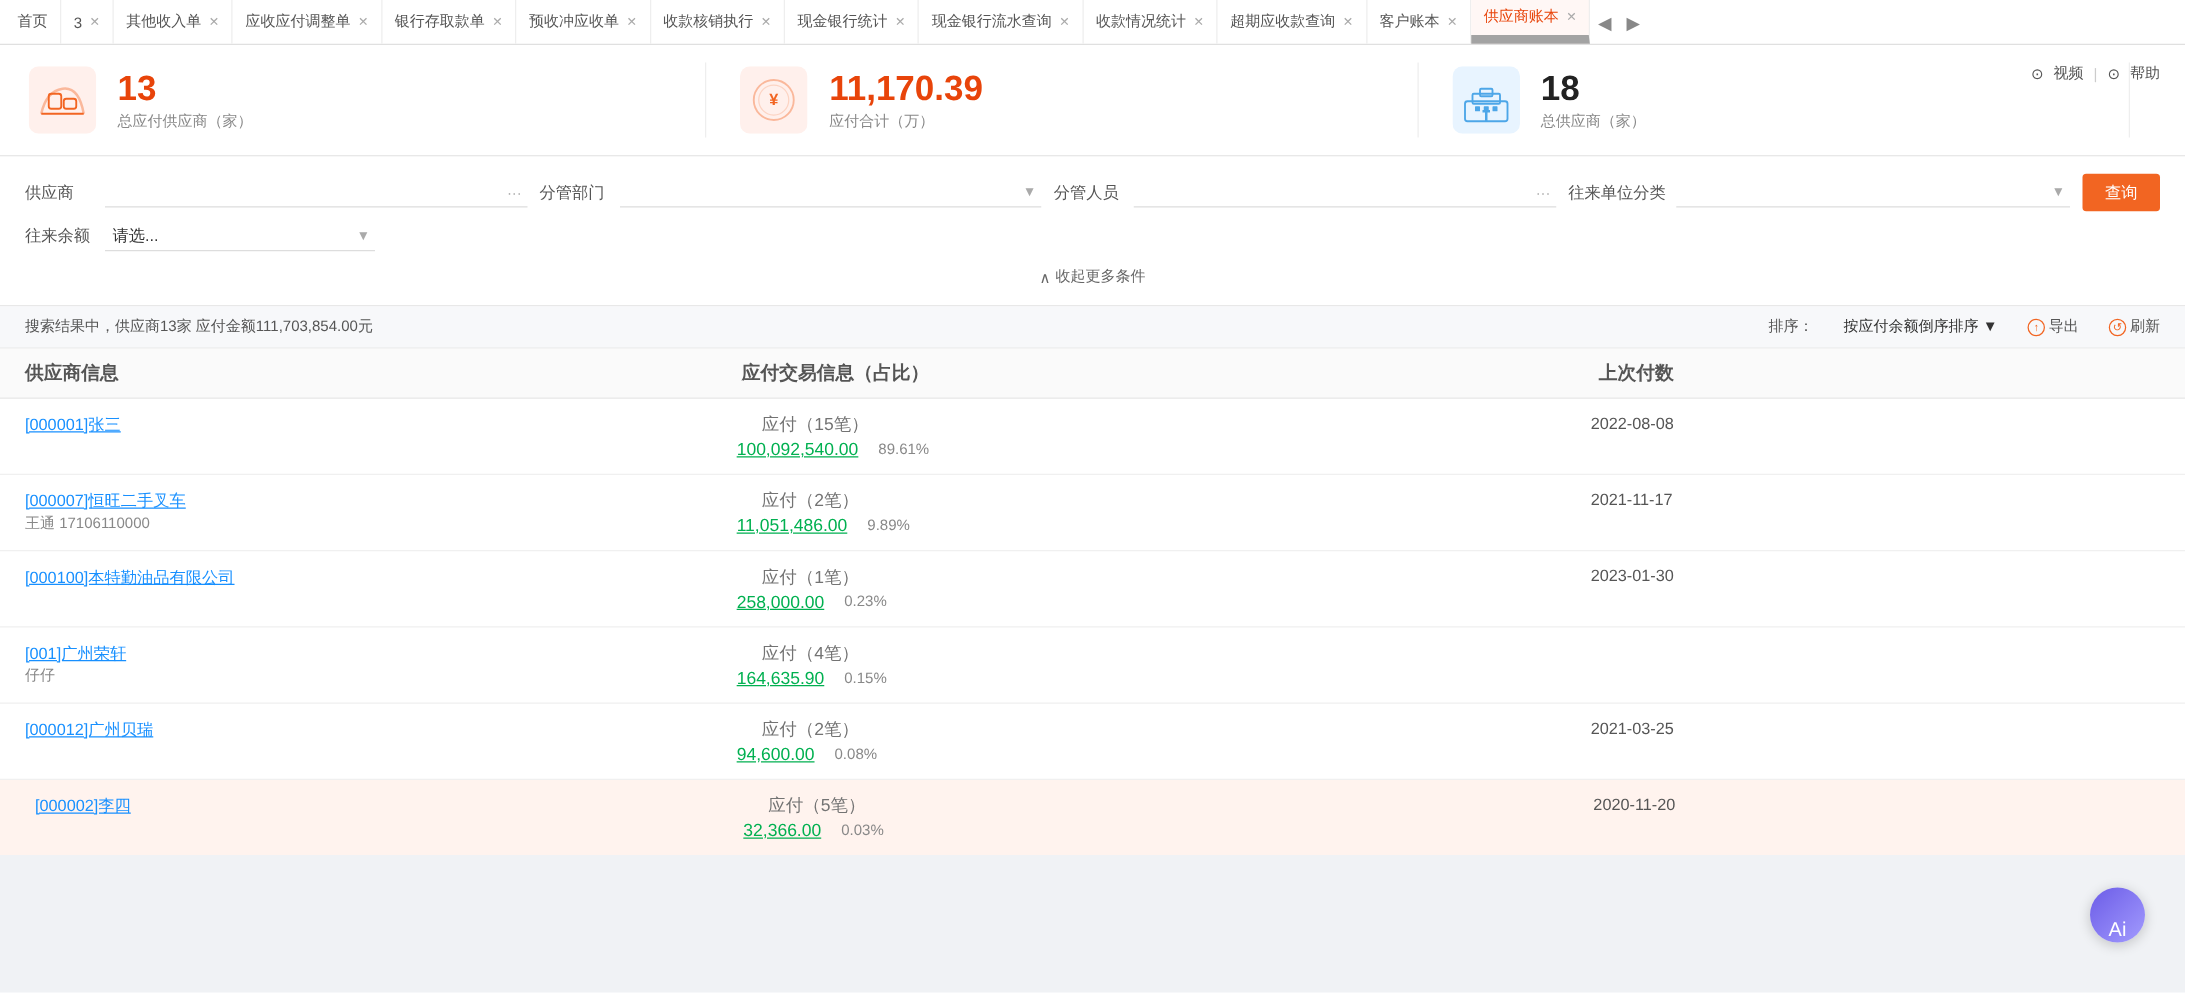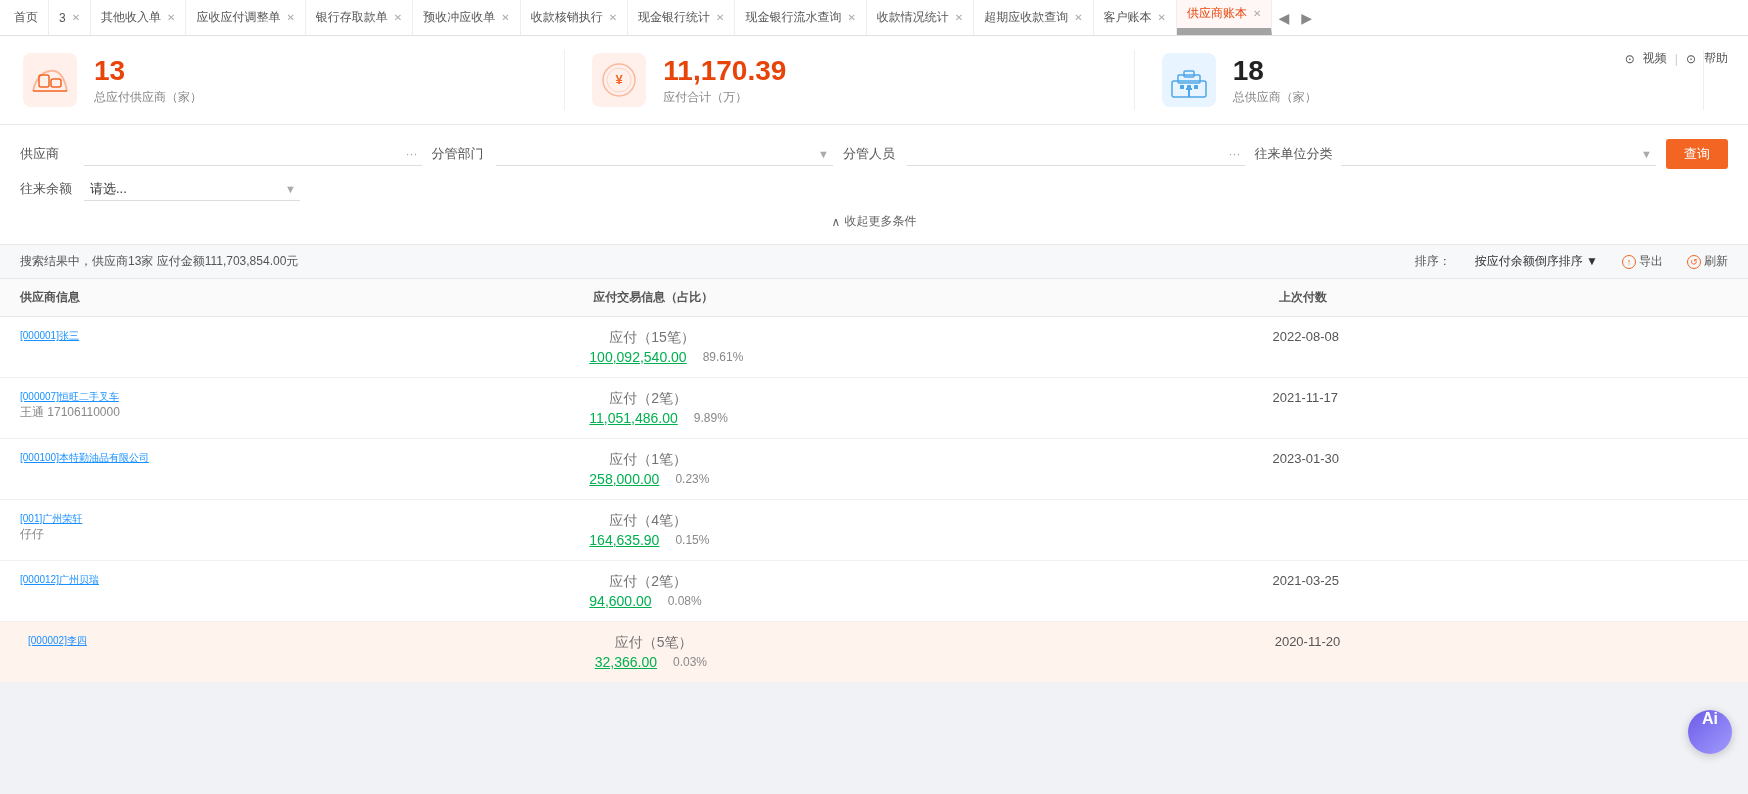--- a/index.html
+++ b/index.html
@@ -228,21 +228,21 @@
 
     
     .table-area {
       background: #fff;
       margin: 0;
     }
     .table-header {
       display: flex;
       padding: 10px 20px;
       border-bottom: 1px solid #e8e8e8;
-      font-size: 12px;
+      font-size: 15px;
       font-weight: 600;
       color: #555;
       background: #fafafa;
       gap: 12px;
     }
     .col-supplier { flex: 2.5; }
     .col-transaction { flex: 3; }
     .col-lastpay { flex: 2; text-align: left; }
 
     .table-row {
@@ -252,21 +252,21 @@
       align-items: flex-start;
       font-size: 13px;
     }
     .table-row:last-child { border-bottom: none; padding-left: 28px; }
     .table-row.highlighted { background: #fff3ee; }
 
     .supplier-link {
       color: #1890ff;
       text-decoration: underline;
       cursor: pointer;
-      font-size: 10px;
+      font-size: 13px;
       display: block;
     }
     .supplier-sub {
       color: #888;
       font-size: 12px;
       margin-top: 2px;
     }
     .transaction-info {
       display: flex;
       flex-direction: column;
@@ -297,32 +297,32 @@
 
     
     .table-scroll {
       max-height: 480px;
       overflow-y: auto;
     }
 
     
     .ai-btn {
       position: fixed;
-      right: 16px;
+      right: 32px;
       bottom: 40px;
       background: linear-gradient(135deg, #6c5ce7, #a29bfe);
       color: #fff;
       border-radius: 50%;
       width: 44px;
       height: 44px;
       display: flex;
-      align-items: flex-start;
+      align-items: flex-end;
       justify-content: center;
       font-size: 16px;
-      font-weight: bold;
+      font-weight: normal;
       cursor: pointer;
       box-shadow: 0 2px 10px rgba(0,0,0,0.2);
     }
   </style>
 </head>
 <body>
 
 <div class="top-nav">
   <div class="nav-tab">
     <span>首页</span>

